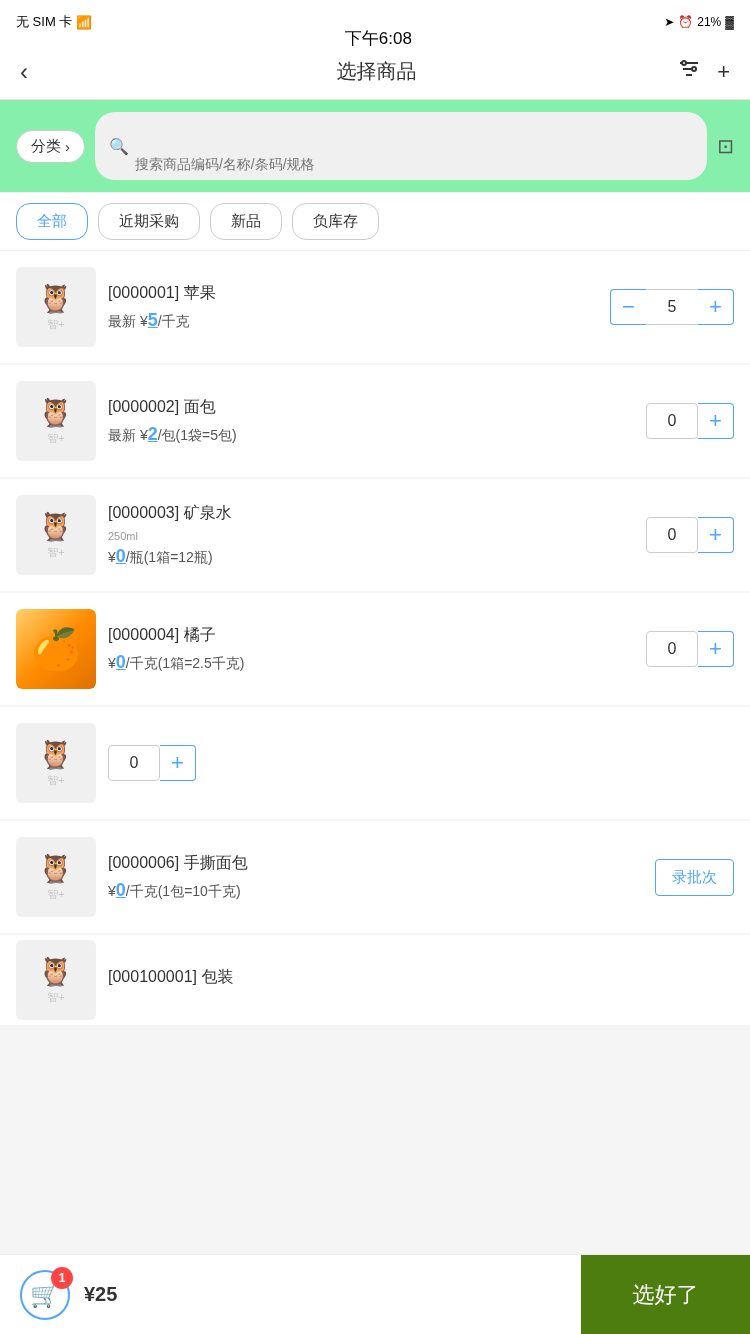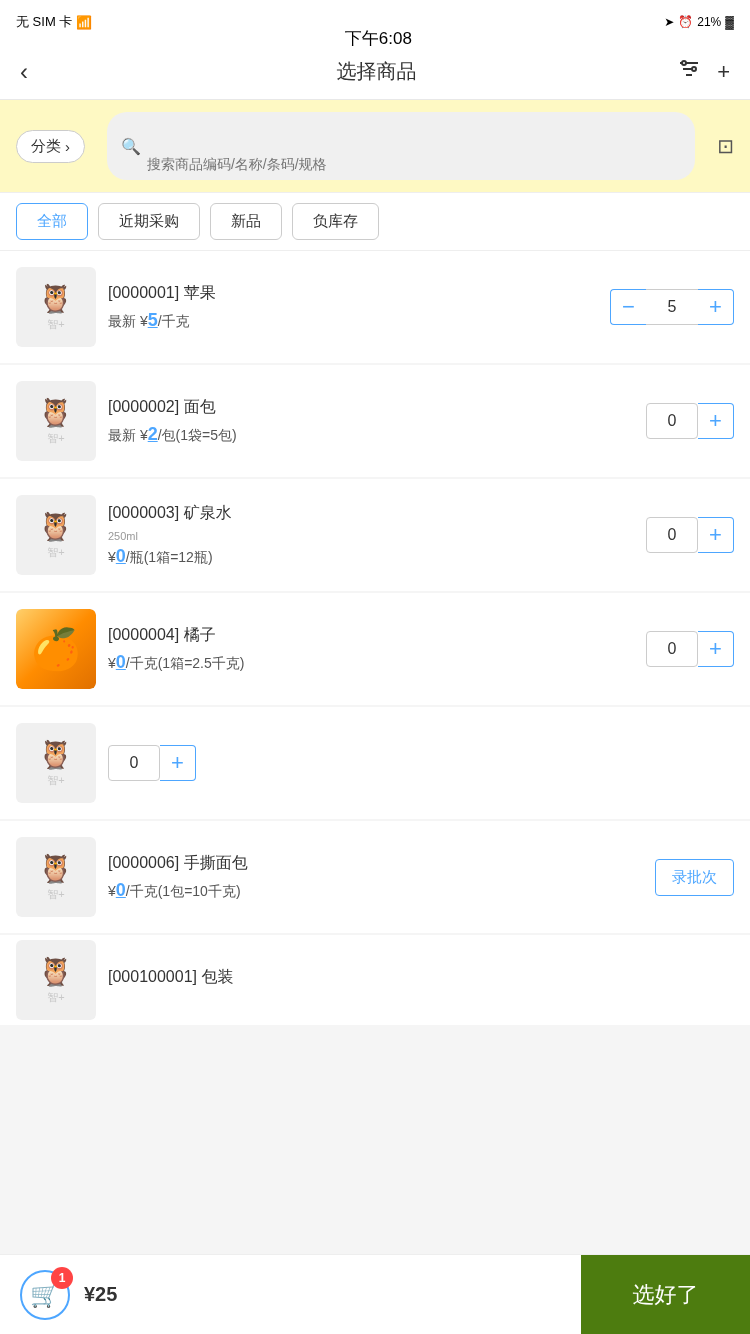--- a/index.html
+++ b/index.html
@@ -31,25 +31,25 @@
       padding: 0 20px;
       border-bottom: 1px solid #e8e8e8;
     }
     .nav-back { font-size: 24px; color: #333; cursor: pointer; }
     .nav-title { font-size: 20px; font-weight: 500; color: #333; margin-left: 48px; }
     .nav-actions { display: flex; align-items: center; gap: 16px; }
     .nav-filter, .nav-add { font-size: 22px; color: #333; cursor: pointer; }
 
     
     .search-bar {
-      background: #fef9c3;
+      background: #86efac;
       padding: 12px 16px;
       display: flex;
       align-items: center;
-      gap: 22px;
+      gap: 10px;
       border-bottom: 1px solid #eee;
     }
     .category-btn {
       border: 1px solid #ccc;
       border-radius: 20px;
       padding: 6px 14px;
       font-size: 15px;
       color: #333;
       background: #fff;
       cursor: pointer;
@@ -82,21 +82,21 @@
     .filter-tabs {
       background: #fff;
       display: flex;
       align-items: center;
       padding: 10px 16px;
       gap: 10px;
       border-bottom: 1px solid #eee;
     }
     .tab-btn {
       border: 1.5px solid #ccc;
-      border-radius: 6px;
+      border-radius: 14px;
       padding: 8px 20px;
       font-size: 15px;
       color: #333;
       background: #fff;
       cursor: pointer;
     }
     .tab-btn.active {
       border-color: #4da6ff;
       color: #4da6ff;
       background: #fff;

